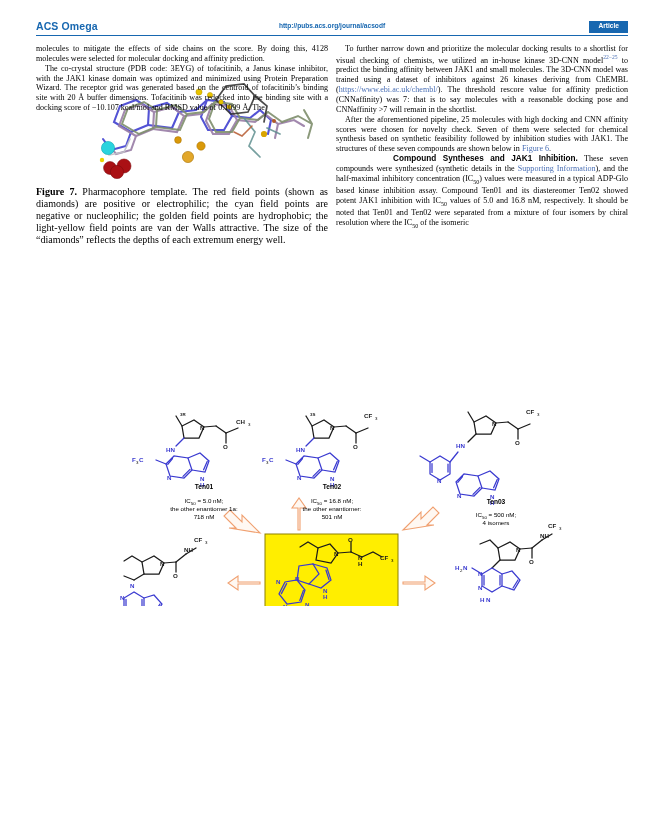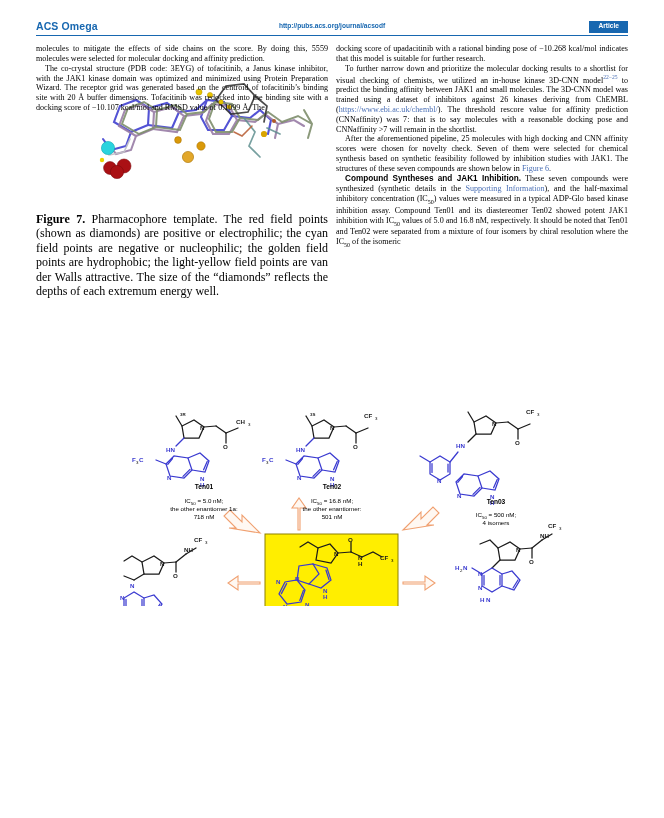--- a/index.html
+++ b/index.html
@@ -18,28 +18,28 @@
     padding:2px 9px 3px 9px;line-height:1;}
 
   
   .col{position:absolute;width:292px;text-align:justify;font-size:8.1px;line-height:1.22;
        hyphens:auto;}
   .col-l{left:36px;top:44px;}
   .col-r{left:336px;top:44px;}
   .col p{margin:0;text-indent:9px;}
   .col p.noind{text-indent:0;}
   .lnk{color:#4a6fb5;font-family:Liberation Serif, serif;}
-  .bold-run{font-family:"Liberation Sans",sans-serif;font-weight:700;font-size:8.2px;}
+  .bold-run{font-family:"Liberation Sans",sans-serif;font-weight:700;font-size:8.2px;margin-left:48px;}
   sub{font-size:6px;}
   sup{font-size:5.6px;}
 
   
   .fig7{position:absolute;left:36px;top:40px;width:292px;height:142px;}
   .fig7 svg{display:block;}
-  .cap{position:absolute;font-size:12px;line-height:1.2;text-align:justify;margin-top:26px;}
+  .cap{position:absolute;font-size:10px;line-height:1.2;text-align:justify;}
   .cap .cl{font-weight:700;}
   .cap7{left:36px;top:186px;width:292px;}
 
   
   .fig8{position:absolute;left:36px;top:400px;width:592px;height:368px;}
   .fig8 svg{display:block;}
   .cap8{left:36px;top:778px;width:592px;}
 
   
   .pagenum{position:absolute;left:0;right:0;top:795px;text-align:center;
@@ -133,26 +133,25 @@
         <circle cx="81" cy="132" r="6.6"></circle>
       </g>
     </svg>
   </div>
 
   <div class="cap cap7">
     <span class="cl">Figure 7.</span><span> Pharmacophore template. The red field points (shown as diamonds) are positive or electrophilic; the cyan field points are negative or nucleophilic; the golden field points are hydrophobic; the light-yellow field points are van der Walls attractive. The size of the “diamonds” reflects the depths of each extremum energy well.</span>
   </div>
 
   <div class="col col-l">
-    <p class="noind">molecules to mitigate the effects of side chains on the score. By doing this, 5559 molecules were selected for molecular docking and affinity prediction.</p>
+    <p class="noind">molecules to mitigate the effects of side chains on the score. By doing this, 4128 molecules were selected for molecular docking and affinity prediction.</p>
     <p>The co-crystal structure (PDB code: 3EYG) of tofacitinib, a Janus kinase inhibitor, with the JAK1 kinase domain was optimized and minimized using Protein Preparation Wizard. The receptor grid was generated based on the centroid of tofacitinib’s binding site with 20 Å buffer dimensions. Tofacitinib was redocked into the binding site with a docking score of −10.107 kcal/mol and RMSD value of 0.1099 Å. The</p>
   </div>
 
   <div class="col col-r">
-    <p class="noind">docking score of upadacitinib with a rational binding pose of −10.268 kcal/mol indicates that this model is suitable for further research.</p>
     <p><span>To further narrow down and prioritize the molecular docking results to a shortlist for visual checking of chemists, we utilized an in-house kinase 3D-CNN model</span><sup class="lnk">22−25</sup><span> to predict the binding affinity between JAK1 and small molecules. The 3D-CNN model was trained using a dataset of inhibitors against 26 kinases deriving from ChEMBL (</span><span class="lnk">https://www.ebi.ac.uk/chembl/</span><span>). The threshold rescore value for affinity prediction (CNNaffinity) was 7: that is to say molecules with a reasonable docking pose and CNNaffinity &gt;7 will remain in the shortlist.</span></p>
     <p><span>After the aforementioned pipeline, 25 molecules with high docking and CNN affinity scores were chosen for novelty check. Seven of them were selected for chemical synthesis based on synthetic feasibility followed by inhibition studies with JAK1. The structures of these seven compounds are shown below in </span><span class="lnk">Figure 6</span><span>.</span></p>
     <p><span class="bold-run">Compound Syntheses and JAK1 Inhibition.</span><span> These seven compounds were synthesized (synthetic details in the </span><span class="lnk">Supporting Information</span><span>), and the half-maximal inhibitory concentration (IC</span><sub>50</sub><span>) values were measured in a typical ADP-Glo based kinase inhibition assay. Compound Ten01 and its diastereomer Ten02 showed potent JAK1 inhibition with IC</span><sub>50</sub><span> values of 5.0 and 16.8 nM, respectively. It should be noted that Ten01 and Ten02 were separated from a mixture of four isomers by chiral resolution where the IC</span><sub>50</sub><span> of the isomeric</span></p>
   </div>
 
   <div class="fig8">
     <svg width="592" height="368" viewBox="0 0 592 368">
       <defs>
         <style>
           .bb{stroke:#1a1a1a;stroke-width:1.25;fill:none;stroke-linecap:round;}

